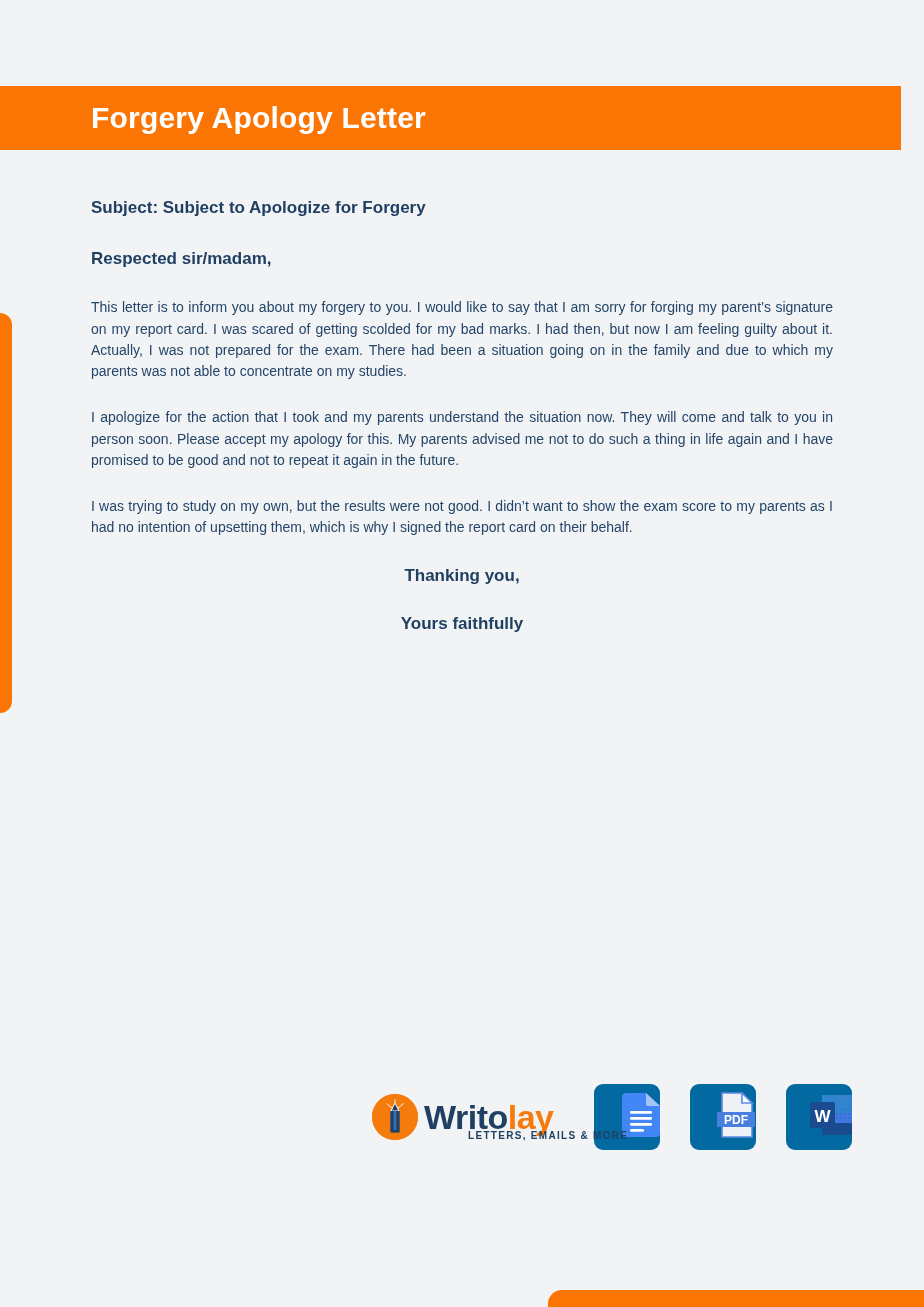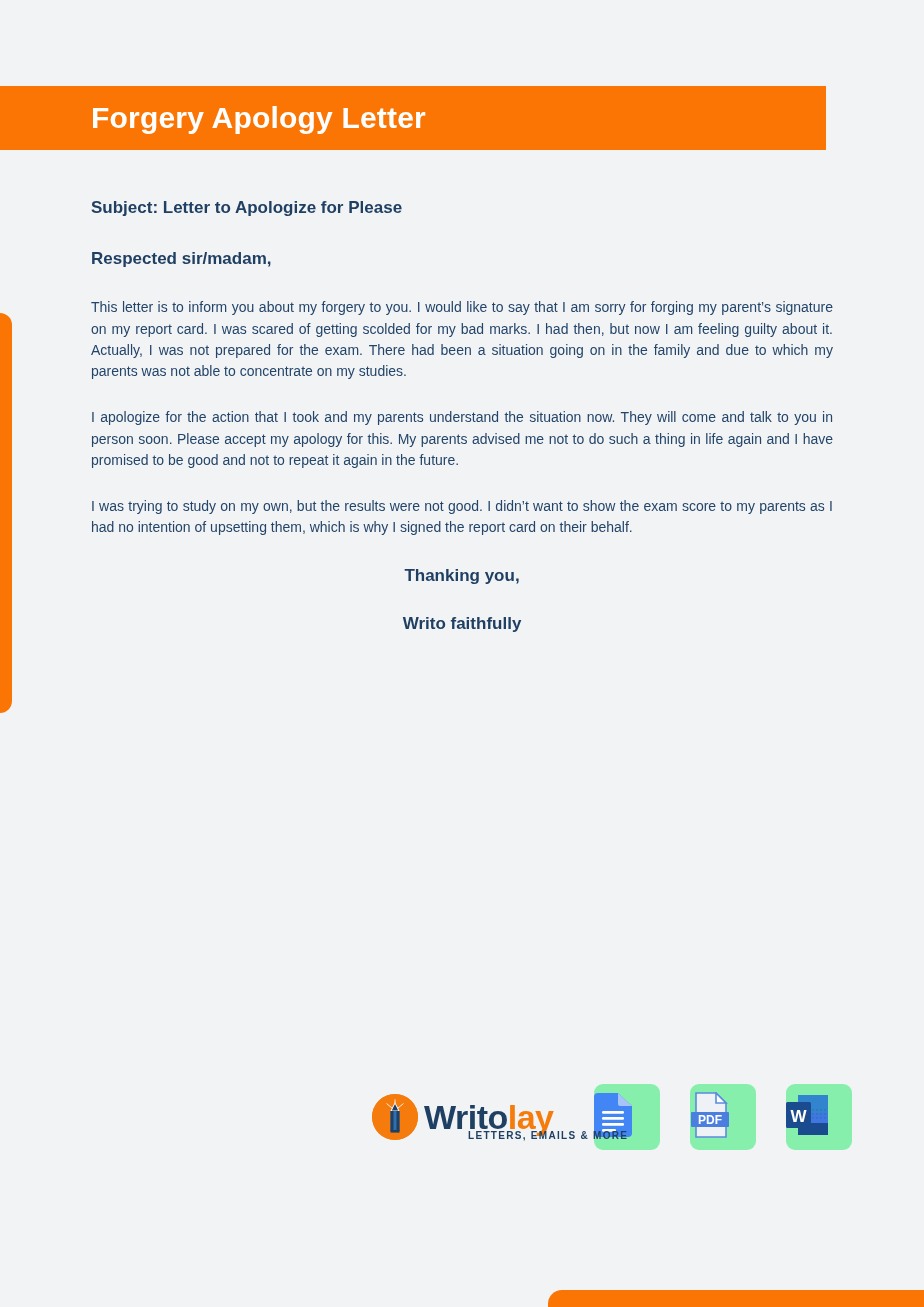--- a/index.html
+++ b/index.html
@@ -13,21 +13,21 @@
     font-family: "Liberation Sans", sans-serif;
     position: relative;
     overflow: hidden;
   }
 
   
   .header-banner {
     position: absolute;
     left: 0;
     top: 86px;
-    width: 826px;
+    width: 901px;
     height: 64px;
     background: #fb7505;
     display: flex;
     align-items: center;
   }
   .header-title {
     margin-left: 91px;
     color: #ffffff;
     font-size: 30px;
     font-weight: bold;
@@ -139,47 +139,47 @@
     letter-spacing: 1.3px;
     color: #1f3f63;
     white-space: nowrap;
     font-family: "Liberation Sans", sans-serif;
   }
 
   
   .dl-tile {
     width: 66px;
     height: 66px;
-    background: #86efac;
+    background: #0369a1;
     border-radius: 9px;
     display: flex;
     align-items: center;
-    justify-content: flex-start;
+    justify-content: flex-end;
     margin-left: 22px;
     flex: 0 0 auto;
   }
   .dl-tile:first-of-type { margin-left: 41px; }
 </style>
 </head>
 <body>
 
 <div class="header-banner">
   <div class="header-title">Forgery Apology Letter</div>
 </div>
 
 <div class="left-rail"></div>
 
 <div class="letter-body">
-  <p class="lead-line">Subject: Letter to Apologize for Please</p>
+  <p class="lead-line">Subject: Subject to Apologize for Forgery</p>
   <p class="lead-line">Respected sir/madam,</p>
   <p class="para">This letter is to inform you about my forgery to you. I would like to say that I am sorry for forging my parent’s signature on my report card. I was scared of getting scolded for my bad marks. I had then, but now I am feeling guilty about it. Actually, I was not prepared for the exam. There had been a situation going on in the family and due to which my parents was not able to concentrate on my studies.</p>
   <p class="para">I apologize for the action that I took and my parents understand the situation now. They will come and talk to you in person soon. Please accept my apology for this. My parents advised me not to do such a thing in life again and I have promised to be good and not to repeat it again in the future.</p>
   <p class="para">I was trying to study on my own, but the results were not good. I didn’t want to show the exam score to my parents as I had no intention of upsetting them, which is why I signed the report card on their behalf.</p>
   <p class="sign-line">Thanking you,</p>
-  <p class="sign-line last">Writo faithfully</p>
+  <p class="sign-line last">Yours faithfully</p>
 </div>
 
 <div class="footer-row">
 
   <div class="brand-logo">
     <div class="brand-mark">
       <svg width="46" height="46" viewBox="0 0 46 46" aria-hidden="true">
         <circle cx="23" cy="23" r="23" fill="#f57c0c"></circle>
         <g>
           <path d="M23 8 L27.5 17 L18.5 17 Z" fill="#ffffff"></path>

